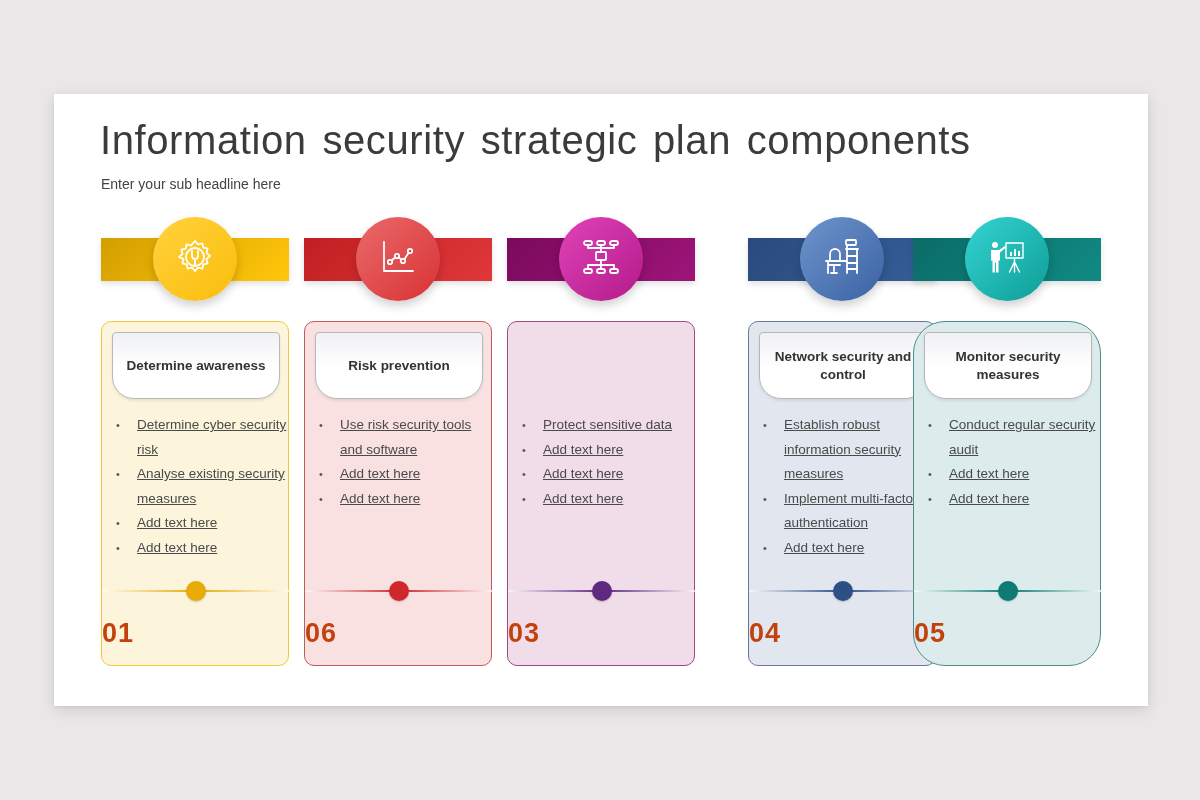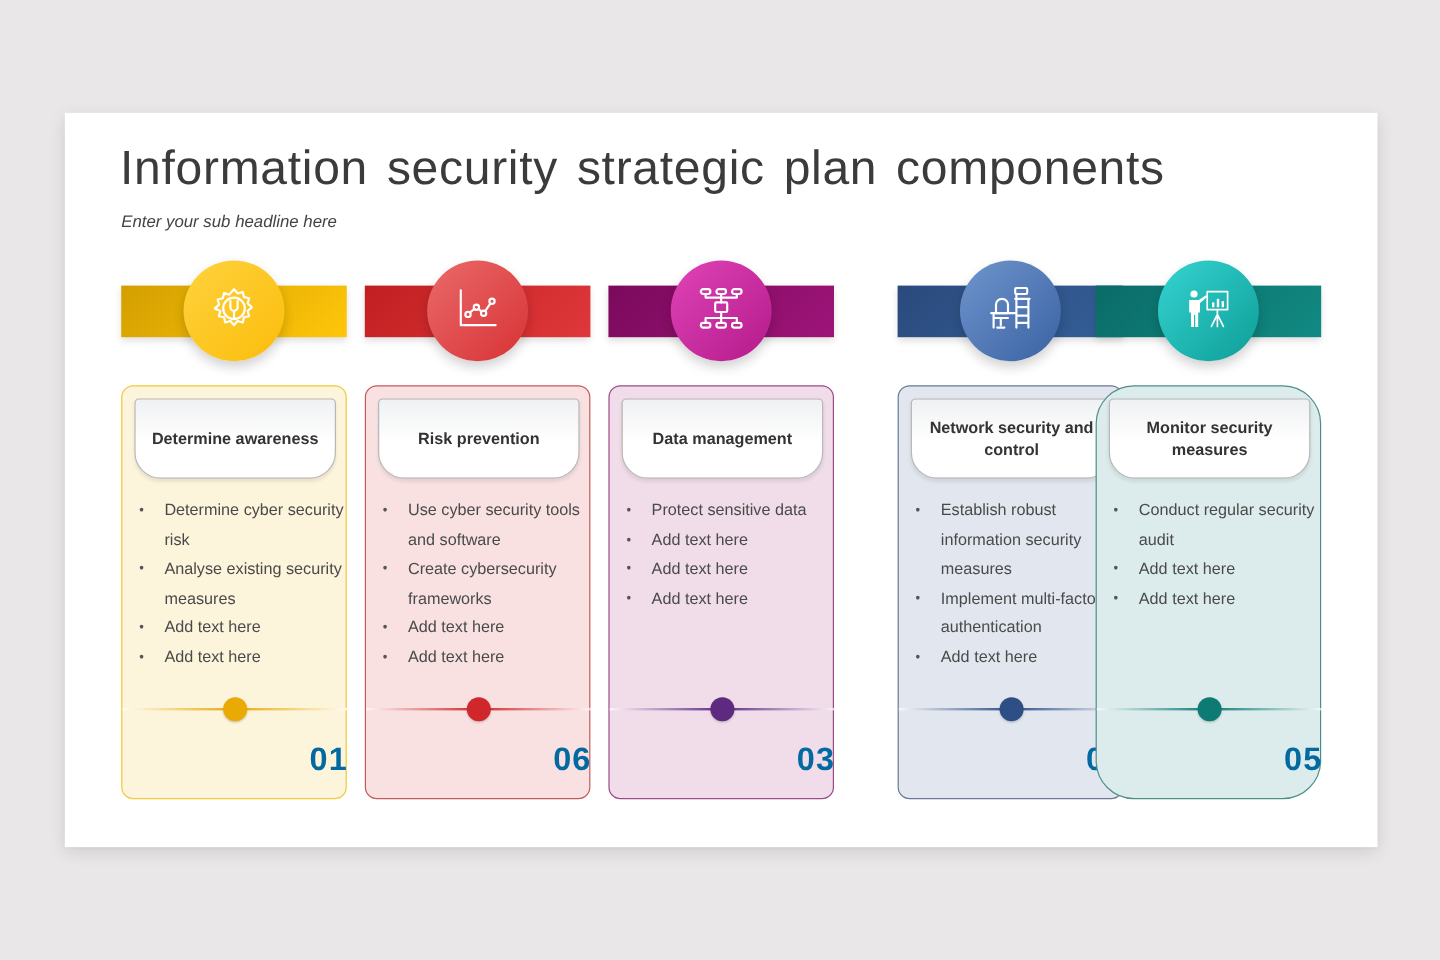--- a/index.html
+++ b/index.html
@@ -25,21 +25,20 @@
       word-spacing: 4px;
       white-space: nowrap;
       font-weight: normal;
     }
     .subtitle {
       position: absolute;
       left: 47px; top: 82px;
       font-size: 14px;
       color: #444;
       white-space: nowrap;
-      font-style: italic;
     }
     .col {
       position: absolute;
       top: 0;
       width: 188px;
       height: 612px;
     }
     .band {
       position: absolute;
       left: 0; top: 144px;
@@ -83,20 +82,21 @@
       left: 14px; top: 91px;
       width: 174px;
       list-style: none;
     }
     .bullets li {
       position: relative;
       padding-left: 21px;
       font-size: 13.5px;
       line-height: 24.6px;
       color: #4a4a4a;
+      text-decoration: underline;
     }
     .bullets li::before {
       content: "•";
       position: absolute;
       left: 0; top: 0;
       font-size: 11px;
       color: #555;
     }
     .divider {
       position: absolute;
@@ -107,24 +107,24 @@
       position: absolute;
       left: 84px; top: 259px;
       width: 20px; height: 20px;
       border-radius: 50%;
       box-shadow: 0 1px 2px rgba(0,0,0,0.2);
     }
     .num {
       position: absolute;
       left: 0; top: 296px;
       width: 188px;
-      text-align: right;
+      text-align: left;
       font-size: 27px;
       font-weight: bold;
-      color: #0369a1;
+      color: #c2410c;
       letter-spacing: 1px;
     }
   </style>
 </head>
 <body>
 
 <div class="slide">
   <h1 class="title">Information security strategic plan components</h1>
   <div class="subtitle">Enter your sub headline here</div>
 
@@ -163,22 +163,21 @@
           <circle cx="19" cy="19" r="2.2"></circle>
           <circle cx="25" cy="24" r="2.2"></circle>
           <circle cx="32" cy="14" r="2.2"></circle>
           <path d="M13.6 23.5 l3.8-3.2 M20.7 20.3 l2.6 2.4 M26.3 22.3 l4.4-6.5"></path>
         </svg>
       </span>
     </div>
     <div class="card" style="background: rgb(249, 225, 226); border-color: rgb(196, 90, 92);">
       <div class="card-head">Risk prevention</div>
       <ul class="bullets">
-        <li>Use cyber security tools and software</li>
-        <li>Create cybersecurity frameworks</li>
+        <li>Use risk security tools and software</li>
         <li>Add text here</li>
         <li>Add text here</li>
       </ul>
       <div class="divider" style="background: linear-gradient(90deg, rgba(255, 255, 255, 0.7) 0%, rgb(208, 40, 42) 50%, rgba(255, 255, 255, 0.7) 100%);"></div>
       <div class="dot" style="background: rgb(208, 40, 42);"></div>
       <div class="num">06</div>
     </div>
   </div>
 
   <div class="col" style="left:453px">
@@ -192,21 +191,20 @@
           <path d="M7 8 v3 h26 v-3 M20 8 v7"></path>
           <rect x="15" y="15" width="10" height="8" rx="1"></rect>
           <path d="M20 23 v5 M7 32 v-4 h26 v4 M20 28 v4"></path>
           <rect x="3" y="32" width="8" height="4" rx="2"></rect>
           <rect x="16" y="32" width="8" height="4" rx="2"></rect>
           <rect x="29" y="32" width="8" height="4" rx="2"></rect>
         </svg>
       </span>
     </div>
     <div class="card" style="background: rgb(241, 221, 233); border-color: rgb(156, 75, 133);">
-      <div class="card-head">Data management</div>
       <ul class="bullets">
         <li>Protect sensitive data</li>
         <li>Add text here</li>
         <li>Add text here</li>
         <li>Add text here</li>
       </ul>
       <div class="divider" style="background: linear-gradient(90deg, rgba(255, 255, 255, 0.7) 0%, rgb(93, 42, 128) 50%, rgba(255, 255, 255, 0.7) 100%);"></div>
       <div class="dot" style="background: rgb(93, 42, 128);"></div>
       <div class="num">03</div>
     </div>

